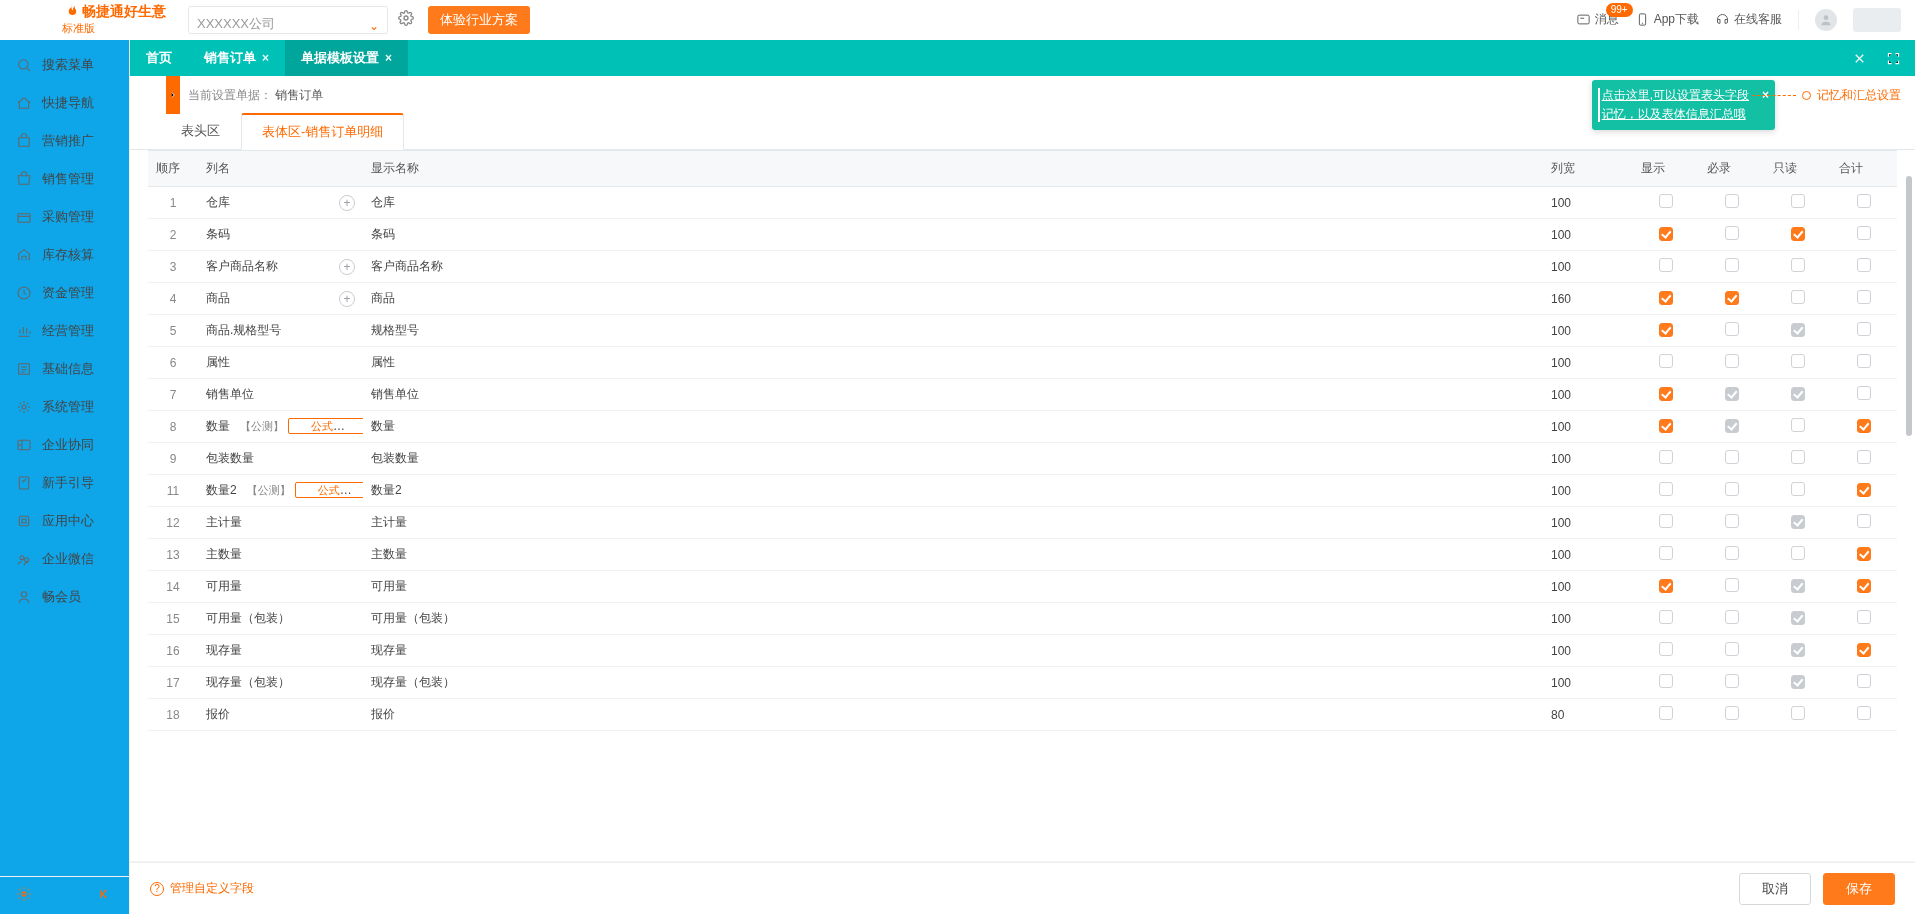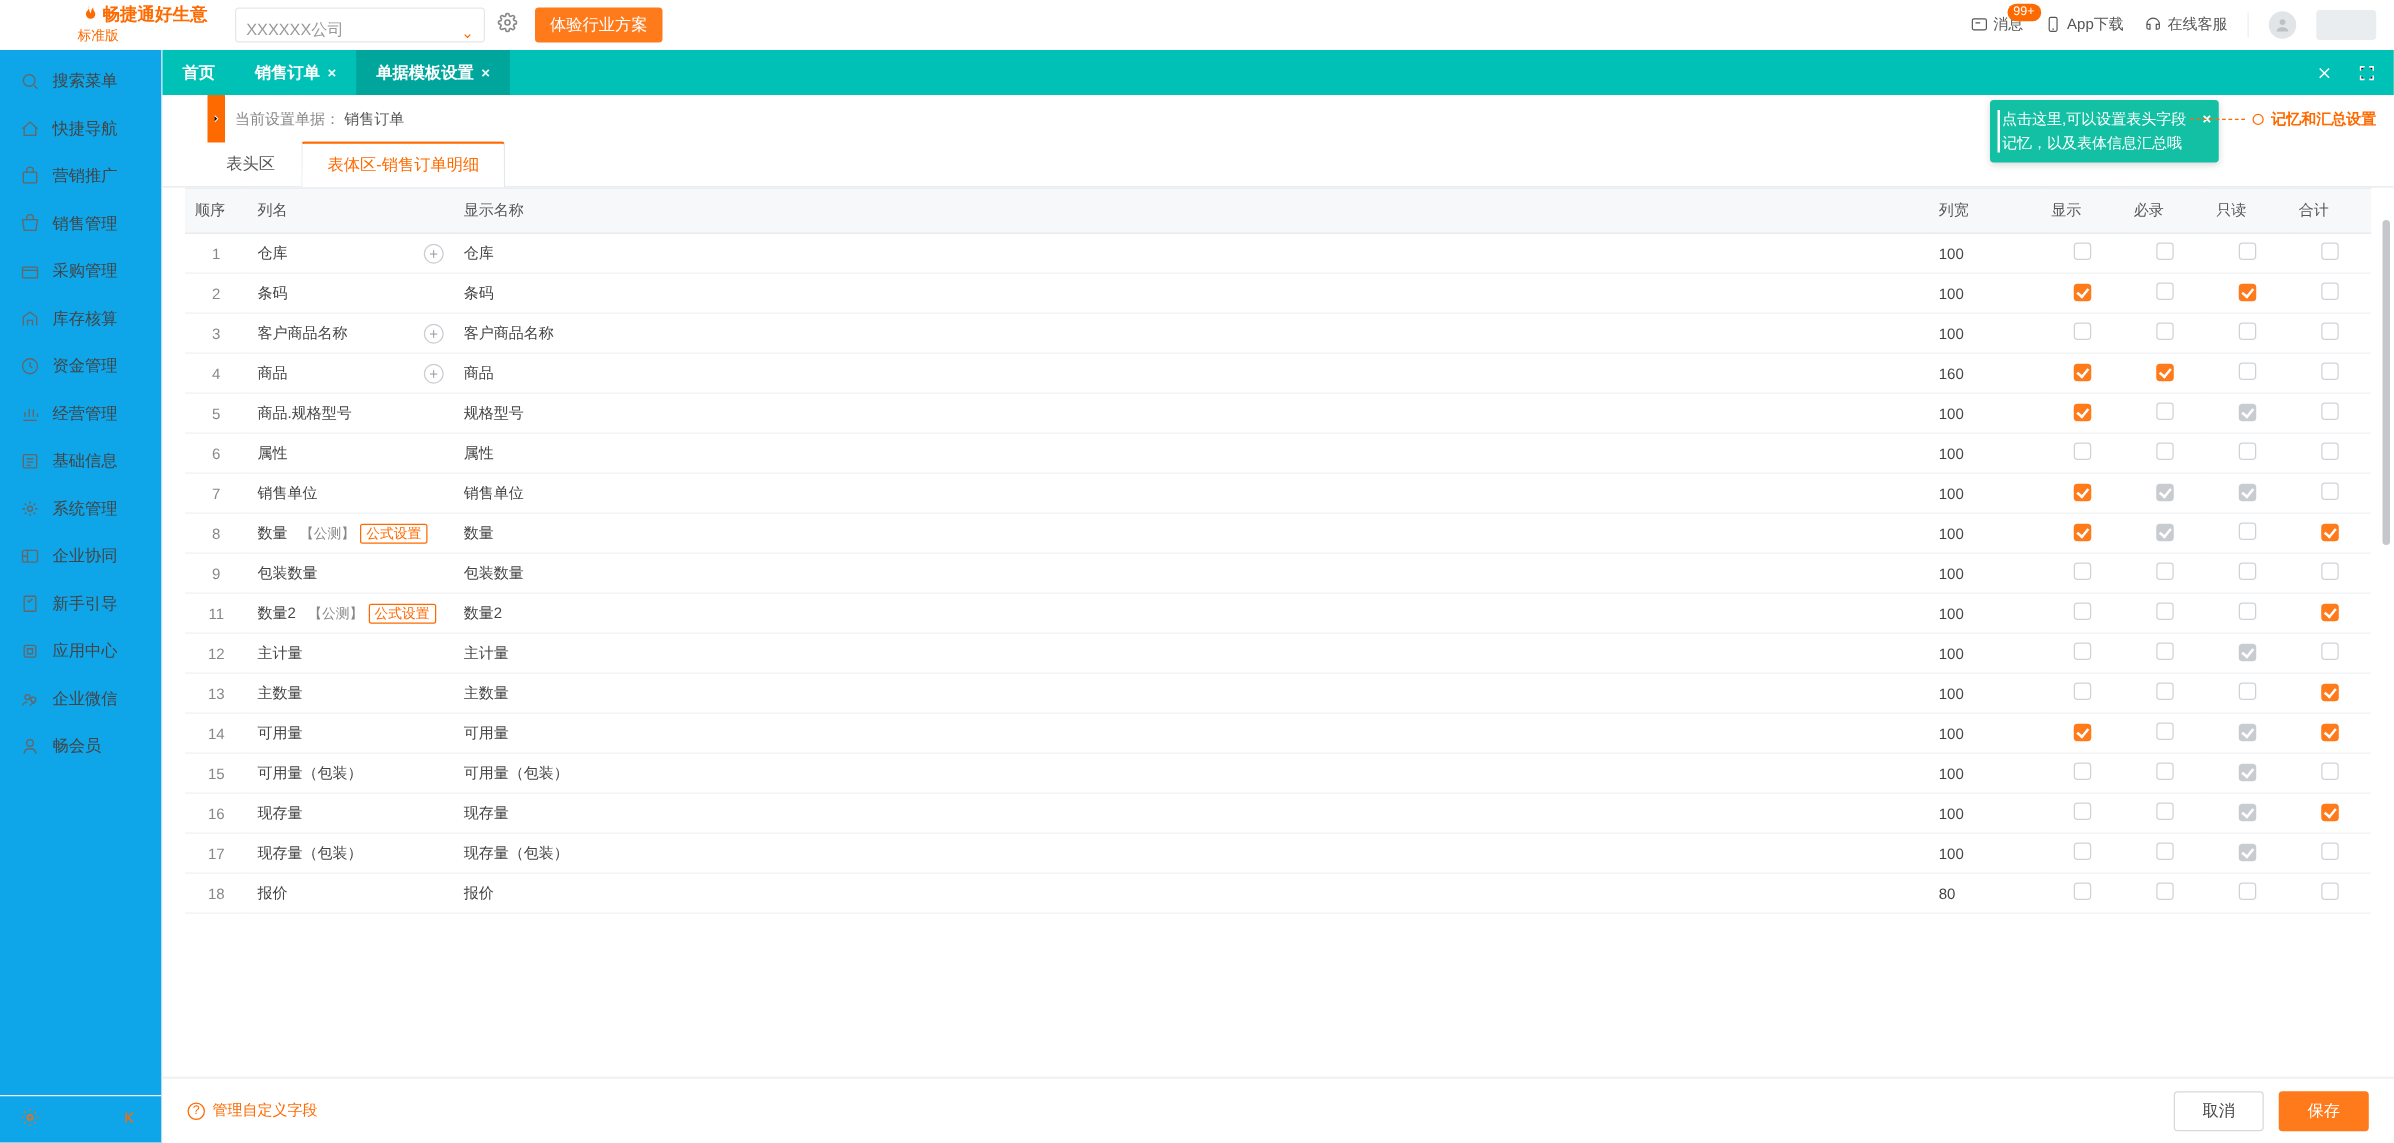--- a/index.html
+++ b/index.html
@@ -49,38 +49,38 @@
   .tab-right { margin-left:auto; display:flex; align-items:center; gap:6px; padding-right:8px;}
   .tab-right .icon-btn{ width:28px; height:28px; display:flex; align-items:center; justify-content:center; cursor:pointer;}
   .tab-right svg{stroke:#fff; width:15px; height:15px;}
   
   .page { flex:1; overflow:hidden; display:flex; flex-direction:column; background:#fff; position:relative;}
   .page-sub { height:38px; display:flex; align-items:center; position:relative;padding-left:36px;}
   .left-toggle { width:14px; height:38px; background:var(--orange); display:flex; align-items:center; justify-content:center; cursor:pointer;}
   .left-toggle svg{stroke:#fff;width:10px;height:10px;}
   .crumb { margin-left:8px; font-size:12px; color:#888;}
   .crumb b { font-weight:500; color:#555;}
-  .right-link { position:absolute; right:14px; top:0; height:38px; display:flex; align-items:center; gap:6px; color:var(--orange); font-size:12px; cursor:pointer;font-weight:bold;}
+  .right-link { position:absolute; right:14px; top:0; height:38px; display:flex; align-items:center; gap:6px; color:var(--orange); font-size:12px; cursor:pointer;}
   .right-link .ring{width:9px;height:9px;border:1.5px solid var(--orange);border-radius:50%;}
   .right-link .dash{width:44px;border-top:1px dashed var(--orange);}
-  .hint-pop { position:absolute; right:140px; top:4px; background:#13c0a3; color:#fff; font-size:12px; padding:6px 26px 6px 10px; border-radius:3px; line-height:1.6; box-shadow:0 2px 6px rgba(0,0,0,.15);}
+  .hint-pop { position:absolute; right:140px; top:4px; background:#13c0a3; color:#fff; font-size:12px; padding:6px 26px 6px 10px; border-radius:3px; line-height:1.6; box-shadow:0 2px 6px rgba(0,0,0,.15);text-decoration:underline;}
   .hint-pop .bar{position:absolute;left:6px;top:8px;bottom:8px;width:2px;background:#fff;}
   .hint-pop .close{position:absolute;right:6px;top:6px;cursor:pointer;font-weight:bold;}
   .inner-tabs { height:36px; display:flex; align-items:flex-end; padding-left:30px; border-bottom:1px solid var(--border);}
   .it { padding:8px 20px; font-size:13px; color:#555; cursor:pointer; border:1px solid transparent;}
   .it.active { color:var(--orange); border:1px solid var(--border); border-bottom:1px solid #fff; border-top:2px solid var(--orange); border-radius:3px 3px 0 0; margin-bottom:-1px; background:#fff;}
   
   .table-wrap { flex:1; overflow:auto; padding:0 18px 0 18px;}
   table { width:100%; border-collapse:collapse; table-layout:fixed;}
   thead th { text-align:left; font-weight:500; font-size:12px; color:#555; background:#f7f8fa; border-top:1px solid var(--border); border-bottom:1px solid var(--border); padding:9px 8px;}
   tbody td { font-size:12px; color:#444; border-bottom:1px solid #f0f2f4; padding:7px 8px; white-space:nowrap; overflow:hidden; text-overflow:ellipsis;}
   tbody td.seq { text-align:center; color:#888;}
   .add-circle { width:16px; height:16px; border:1px solid #c9ccd0; border-radius:50%; display:inline-flex; align-items:center; justify-content:center; color:#9aa0a6; font-size:12px; cursor:pointer; background:#fff;}
   .tag { font-size:11px; color:#888; margin-left:10px;}
-  .link { color:var(--orange); border:1px solid var(--orange); font-size:11px; padding:1px 4px; border-radius:2px; cursor:pointer; margin-left:4px;}
+  .link { color:var(--orange); border:1px solid var(--orange); font-size:11px; padding:1px 22px; border-radius:2px; cursor:pointer; margin-left:4px;}
   
   .cb { width:14px;height:14px;border:1px solid #cfd3d8;border-radius:3px;display:inline-flex;align-items:center;justify-content:center;background:#fff;cursor:pointer;}
   .cb.ck { background:var(--orange-light); border-color:var(--orange-light);}
   .cb.ck::after{content:"";width:4px;height:7px;border:solid #fff;border-width:0 2px 2px 0;transform:rotate(40deg) translate(-0.5px,-1px);}  
   .cb.disabled { background:#f3f4f6; border-color:#e0e2e5; cursor:default;}
   .cb.disabled.ck { background:#c8ccd1; border-color:#c8ccd1;}
   .cb.disabled.ck::after{border-color:#fff;}
   td.center{text-align:center;}
   .scroll-track { position:absolute; top:70px; bottom:62px; right:3px; width:6px; background:transparent;}
   .scroll-thumb { position:absolute; top:30px; width:6px; height:260px; background:#c4c8cc; border-radius:3px;}

